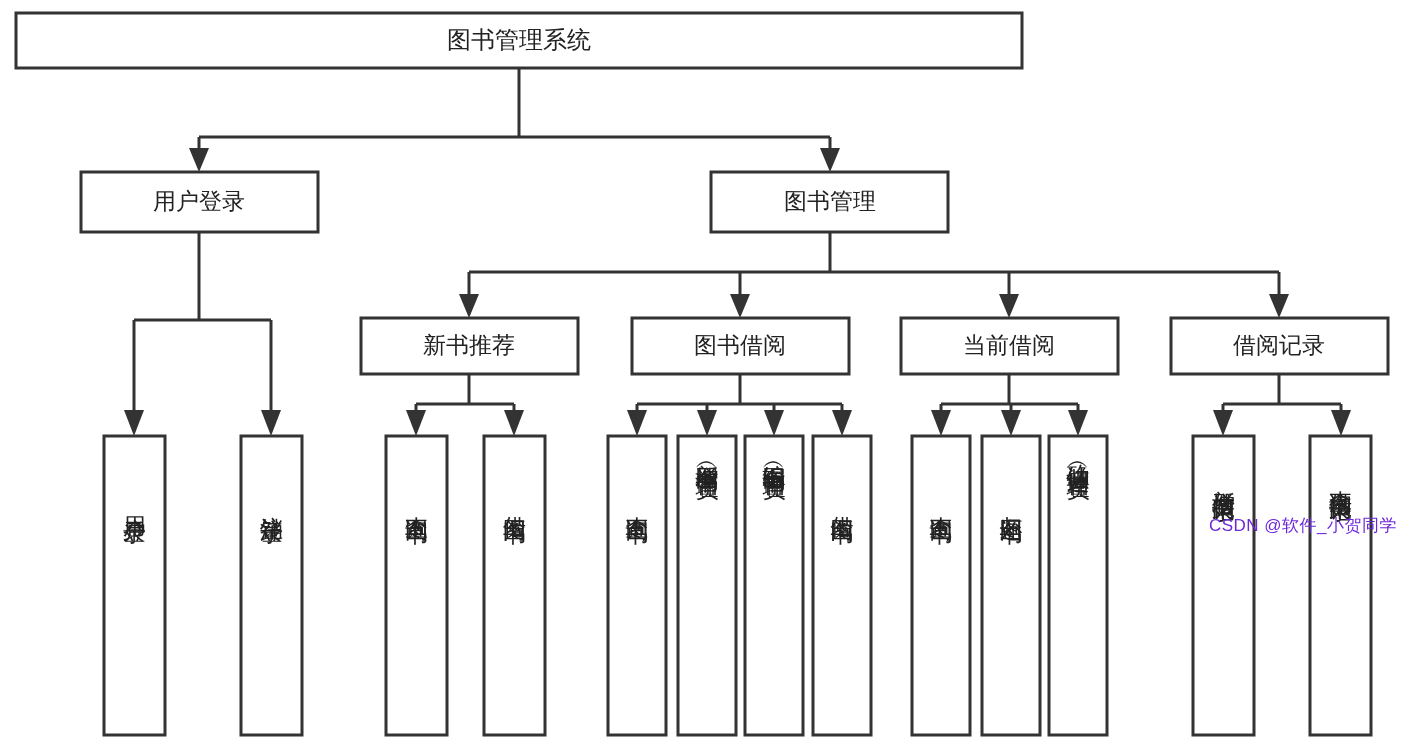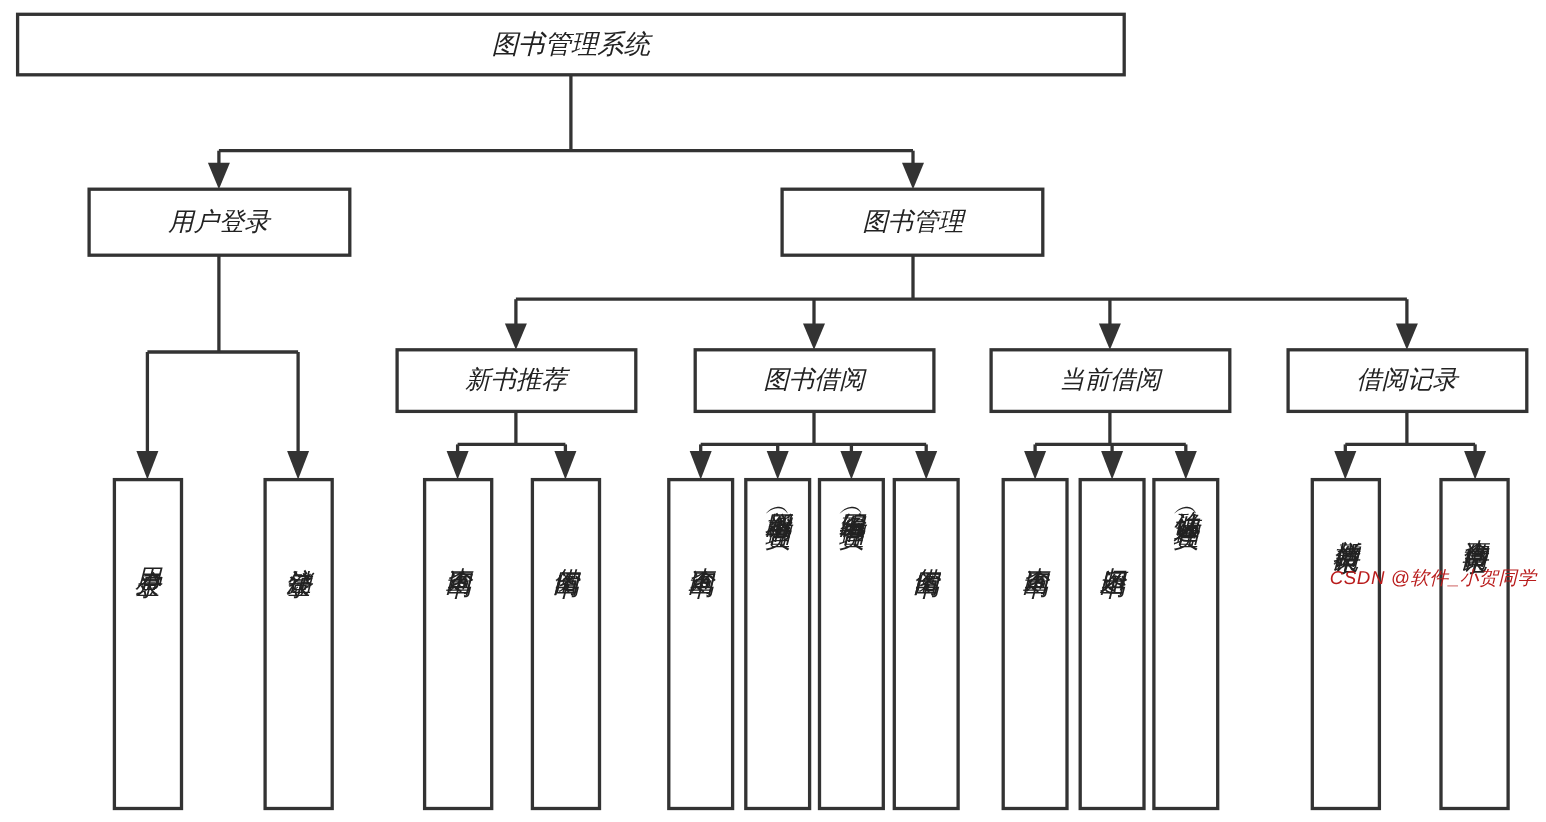--- a/index.html
+++ b/index.html
@@ -11,21 +11,20 @@
     width: 1405px;
     height: 747px;
     font-family: "Liberation Sans", "DejaVu Sans", sans-serif;
     overflow: hidden;
   }
   #diagram-root {
     position: relative;
     width: 1405px;
     height: 541px;
     background: #ffffff;
-    font-style: italic;
   }
   svg.diagram-canvas {
     position: absolute;
     top: 0;
     left: 0;
     width: 1405px;
     height: 747px;
     display: block;
   }
   .node-box {
@@ -73,21 +72,21 @@
     color: #222222;
     letter-spacing: 2px;
     white-space: nowrap;
   }
   .watermark {
     position: absolute;
     right: 8px;
     bottom: 4px;
     font-family: "Liberation Sans", "DejaVu Sans", sans-serif;
     font-size: 17px;
-    color: #b91c1c;
+    color: #6d28d9;
     white-space: nowrap;
     letter-spacing: 0.5px;
   }
 </style>
 </head>
 <body>
 
 <div id="diagram-root">
 
   <svg class="diagram-canvas" viewBox="0 0 1405 747" xmlns="http://www.w3.org/2000/svg">

